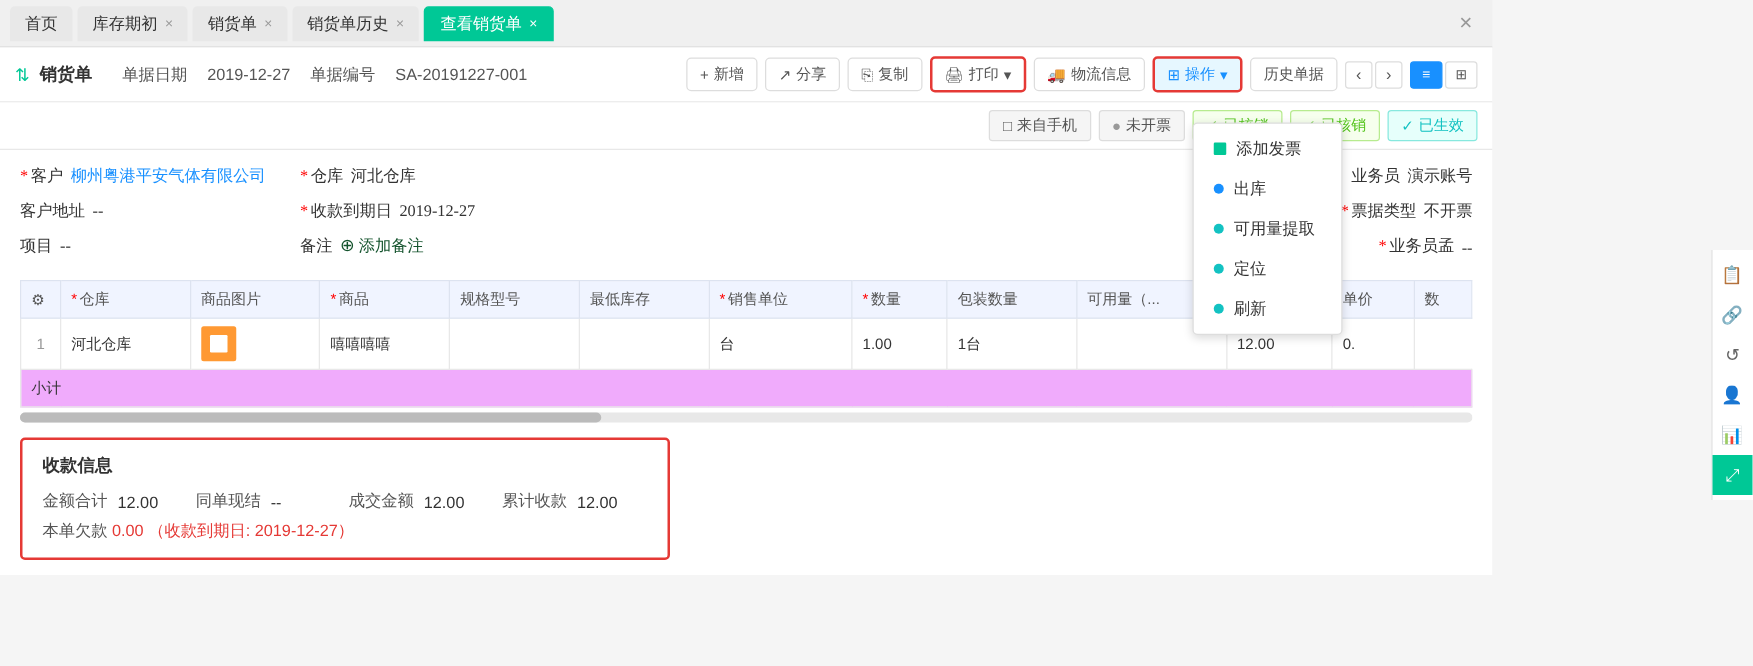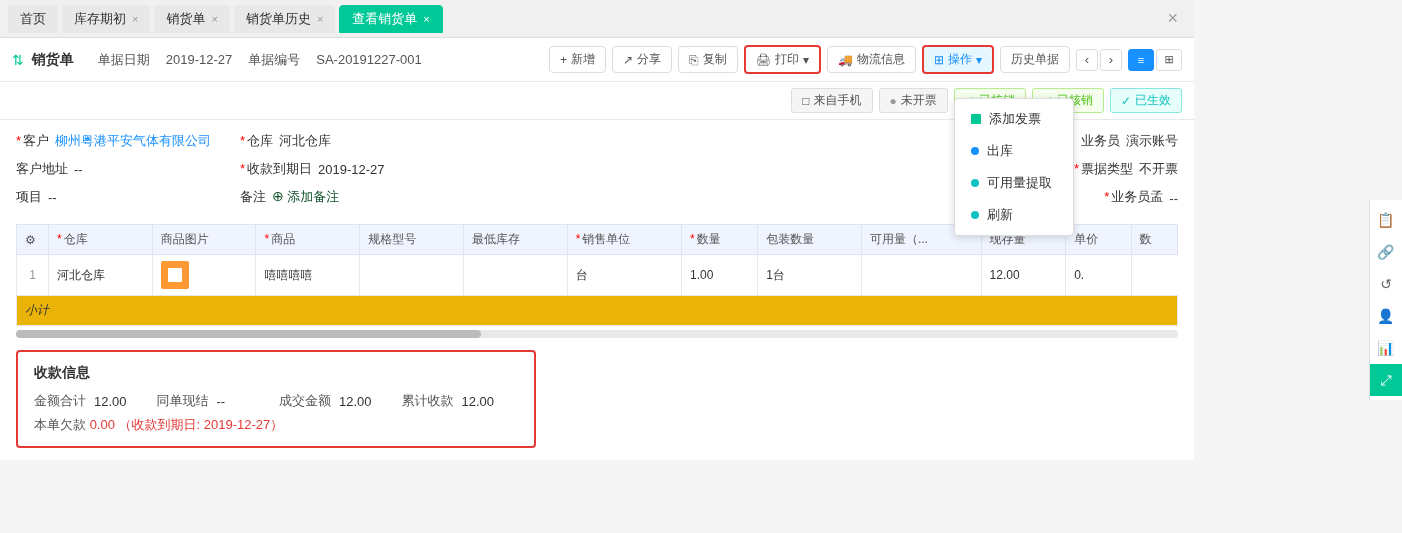--- a/index.html
+++ b/index.html
@@ -45,36 +45,36 @@
       display: flex; align-items: center; gap: 4px; padding: 3px 10px; border-radius: 3px;
       cursor: pointer; font-size: 12px; border: 1px solid #ddd; background: #f5f5f5; color: #555;
     }
     .btn-status.green { background: #f6ffed; border-color: #b7eb8f; color: #52c41a; }
     .btn-status.cyan { background: #e6fffb; border-color: #87e8de; color: #13c2c2; }
 
     
     .main-content { background: #fff; padding: 12px 16px; }
 
     
-    .form-row { display: flex; align-items: center; margin-bottom: 10px; gap: 24px; }
+    .form-row { display: flex; align-items: center; margin-bottom: 10px; gap: 24px; font-family: Liberation Serif, serif; }
     .form-field { display: flex; align-items: center; gap: 6px; min-width: 200px; }
     .required { color: red; margin-right: 2px; }
     .field-value { color: #333; }
     .field-value.link { color: #1890ff; cursor: pointer; }
     .field-right { margin-left: auto; display: flex; align-items: flex-end; gap: 6px; }
 
     
     .data-table { width: 100%; border-collapse: collapse; margin-top: 8px; font-size: 12px; }
     .data-table th {
       background: #f0f4ff; border: 1px solid #dde3f0; padding: 6px 8px;
       text-align: left; font-weight: normal; color: #555; white-space: nowrap;
     }
     .data-table th .required { color: red; }
     .data-table td { border: 1px solid #e8e8e8; padding: 6px 8px; }
-    .data-table tr.subtotal td { background: #eab308; font-style: italic; }
+    .data-table tr.subtotal td { background: #f0abfc; }
     .gear-col { width: 32px; text-align: center; color: #999; }
 
     
     .product-img { width: 28px; height: 28px; background: #ff9933; border-radius: 2px; display: flex; align-items: center; justify-content: center; }
 
     
     .bottom-section { display: flex; gap: 16px; margin-top: 8px; }
     .payment-box {
       border: 2px solid #e53935; border-radius: 4px; padding: 12px 16px; min-width: 520px;
       background: #fff;
@@ -365,20 +365,24 @@
     <div class="dropdown-item">
       <span class="dot blue"></span>
       <span>出库</span>
     </div>
     <div class="dropdown-item">
       <span class="dot" style="background:#13c2c2;"></span>
       <span>可用量提取</span>
     </div>
     <div class="dropdown-item">
       <span class="dot" style="background:#13c2c2;"></span>
+      <span>定位</span>
+    </div>
+    <div class="dropdown-item">
+      <span class="dot" style="background:#13c2c2;"></span>
       <span>刷新</span>
     </div>
   </div>
 
   <div class="right-icons">
     <div class="right-icon-btn">📋</div>
     <div class="right-icon-btn">🔗</div>
     <div class="right-icon-btn">↺</div>
     <div class="right-icon-btn">👤</div>
     <div class="right-icon-btn">📊</div>

